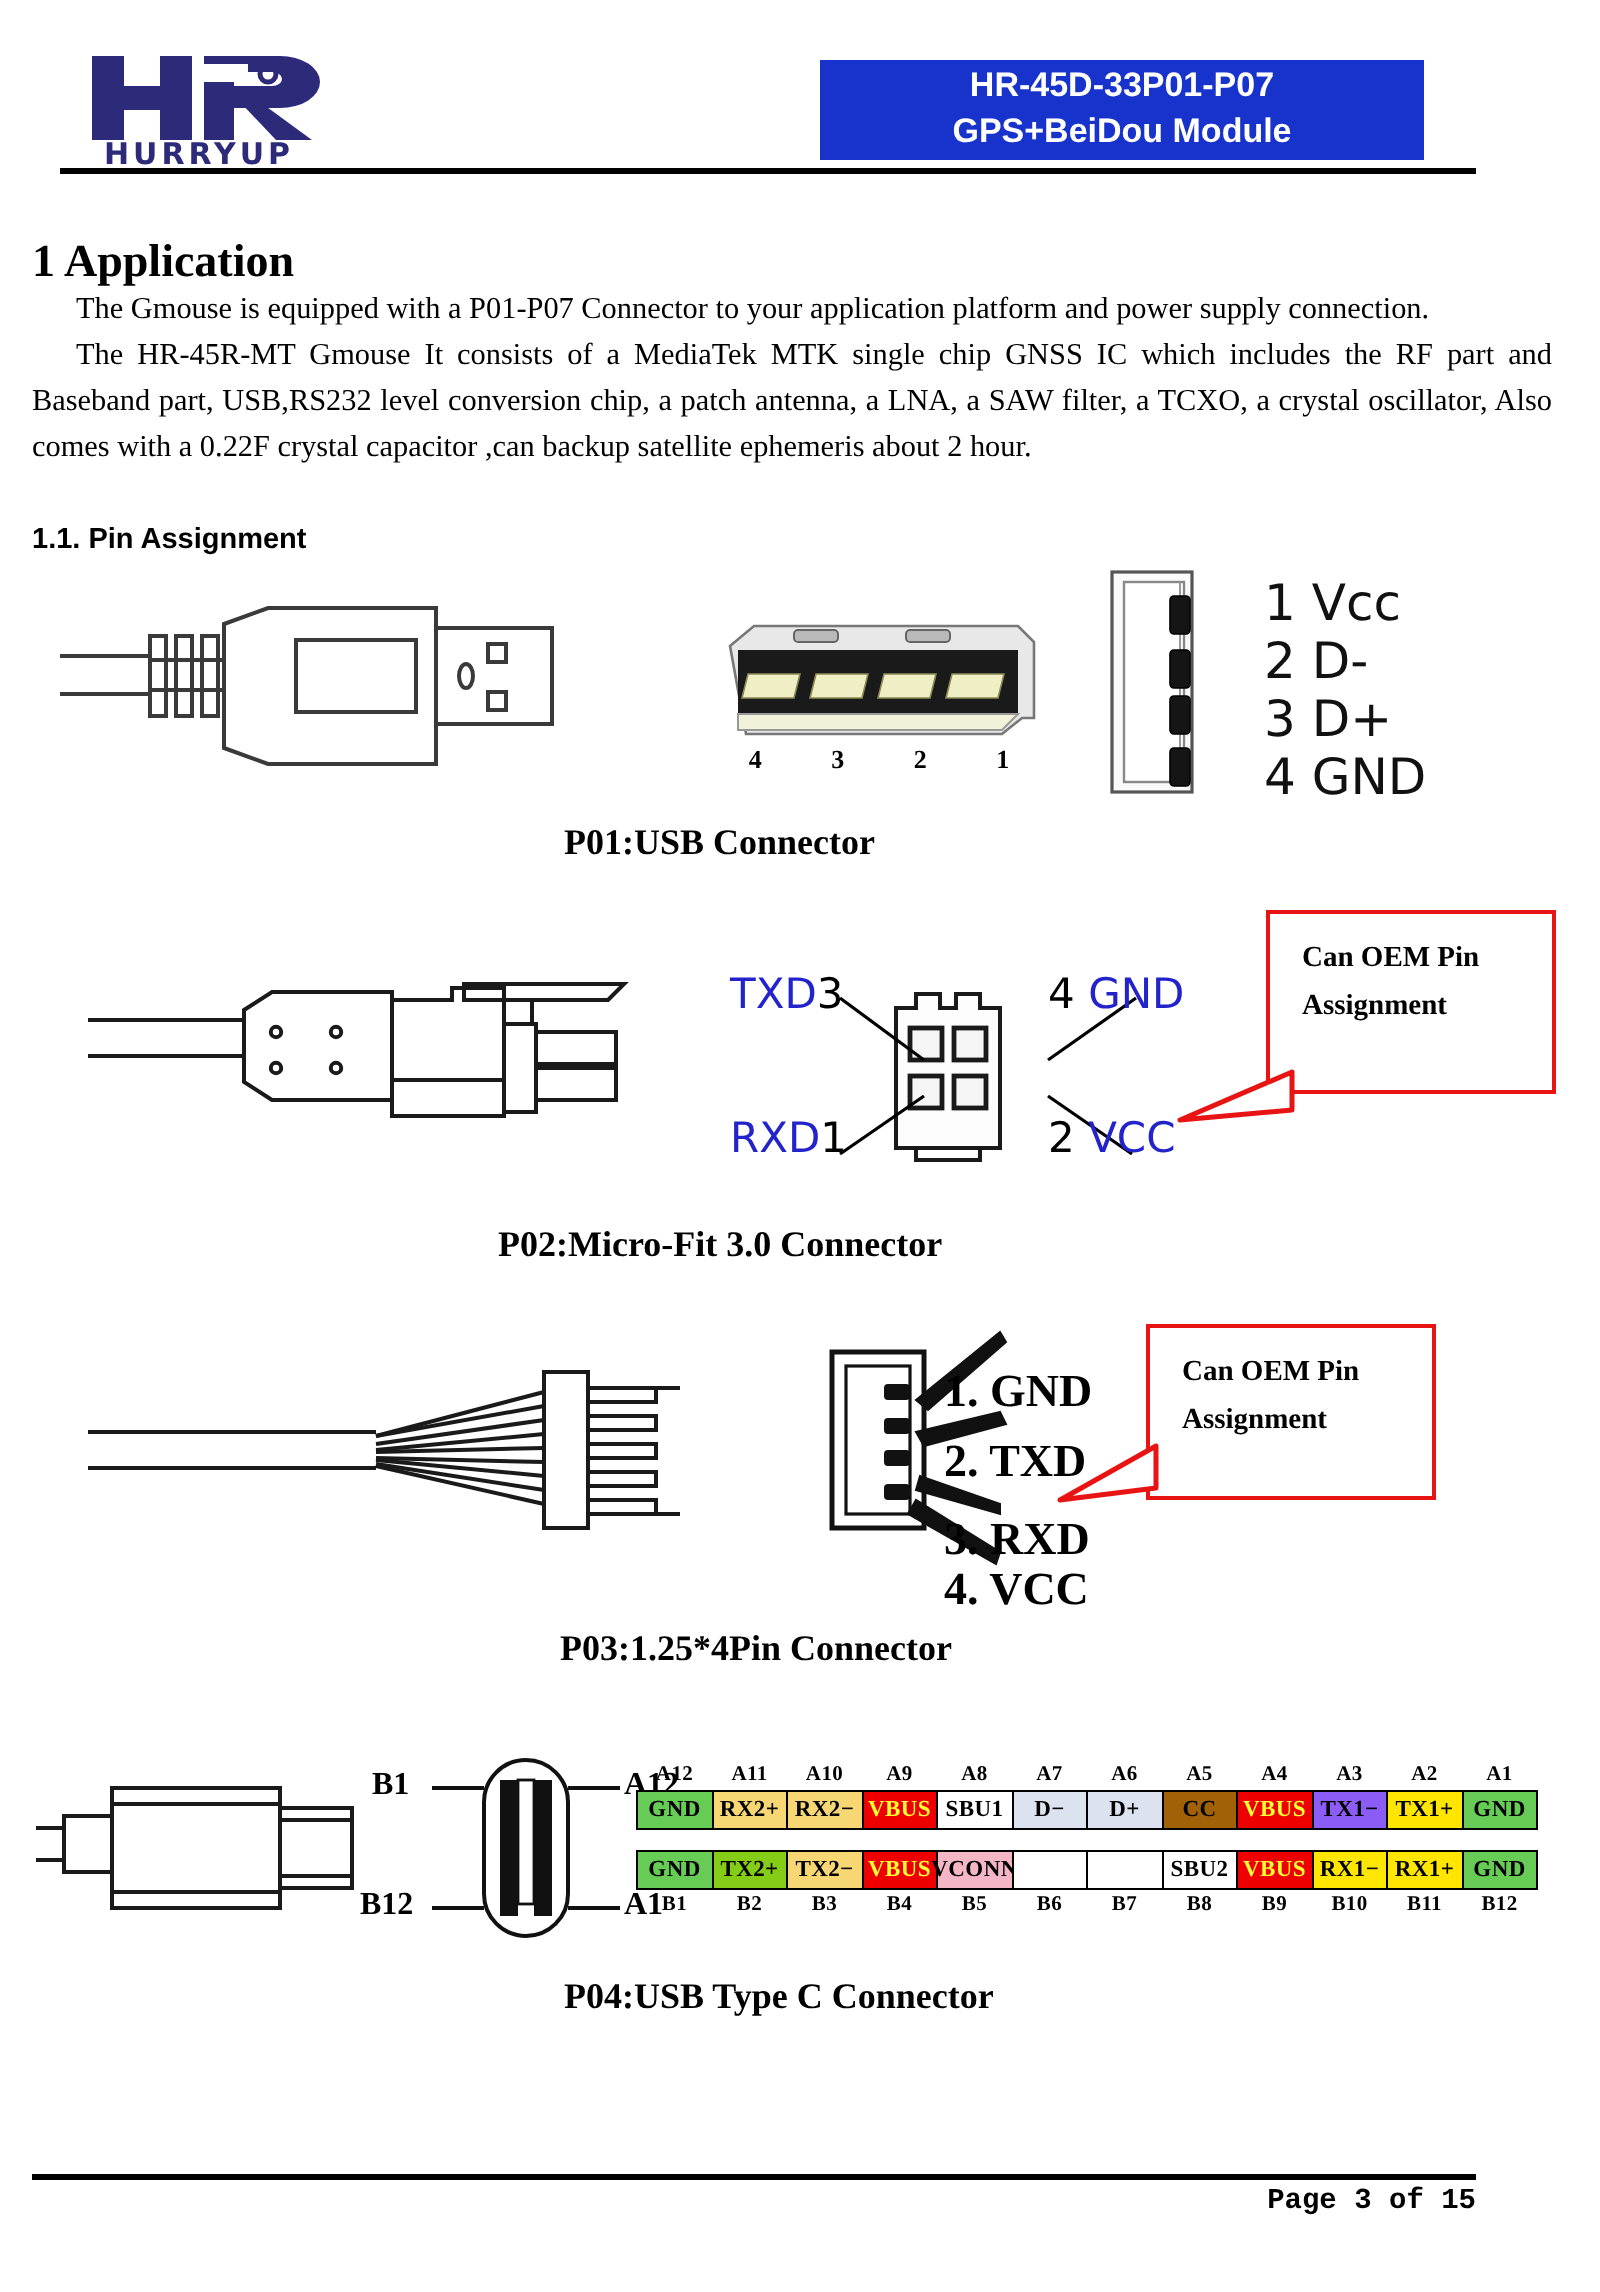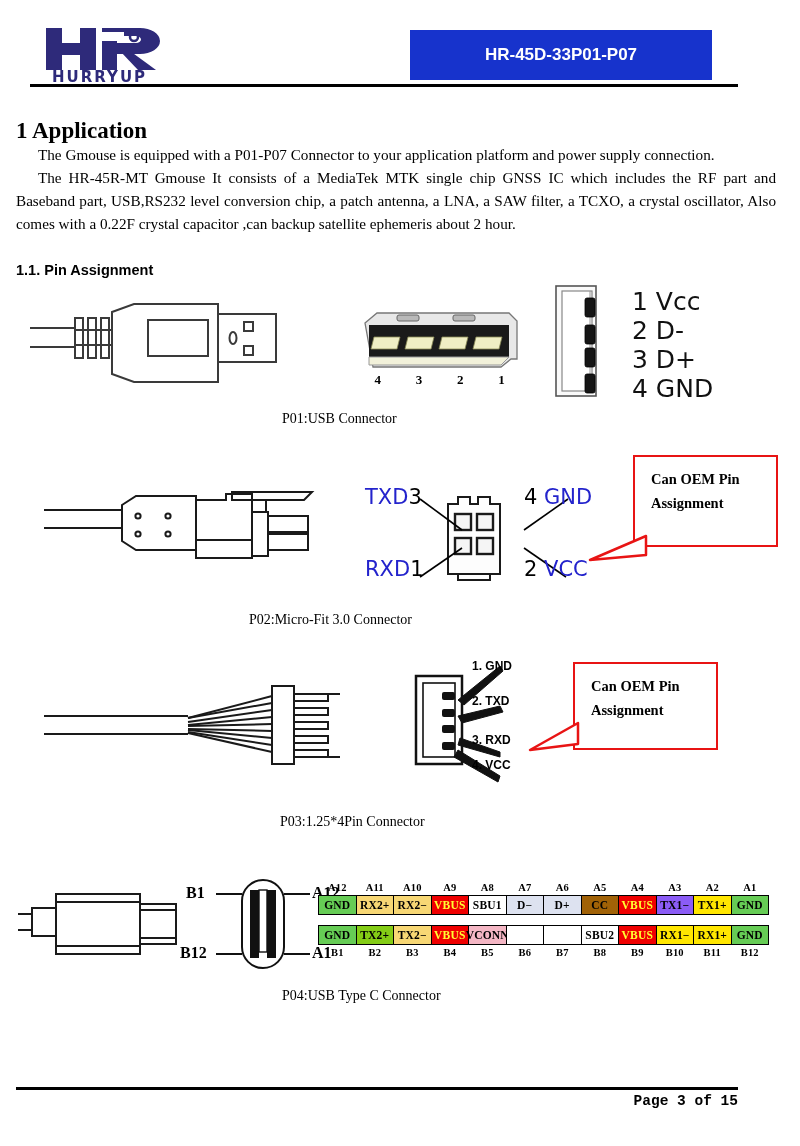--- a/index.html
+++ b/index.html
@@ -57,21 +57,21 @@
   .h2 {
     position:absolute; left:16px; top:262px;
     font-family:"Liberation Sans", sans-serif;
     font-size:14.5px; font-weight:bold;
   }
 
   
   .caption {
     position:absolute;
     font-family:"Liberation Serif", serif;
-    font-size:14px; font-weight:normal;
+    font-size:18px; font-weight:bold;
   }
 
   
   .usb-legend {
     position:absolute; left:632px; top:287px;
     font-family:"DejaVu Sans", sans-serif;
     font-size:25px; line-height:29px; color:#111;
     white-space:pre;
   }
 
@@ -90,22 +90,22 @@
     background:#fff;
     font-family:"Liberation Serif", serif;
     font-size:14.5px; font-weight:bold;
     line-height:24px;
     padding:10px 0 0 16px;
   }
 
   
   .p3-label {
     position:absolute;
-    font-family:Liberation Sans, sans-serif;
-    font-size:12px; font-weight:bold; white-space:nowrap;
+    font-family:Liberation Serif, serif;
+    font-size:23px; font-weight:bold; white-space:nowrap;margin-top:24px;
   }
 
   
   .tc-table {
     position:absolute; left:318px; top:880px;
     font-family:"Liberation Serif", serif;
   }
   .tc-row { display:flex; }
   .tc-row.head .cell, .tc-row.foot .cell {
     font-size:10.5px; font-weight:bold;
@@ -159,20 +159,21 @@
         <path d="M76 23 l10 0 l26 19 l-18 0 z"></path>
       </g>
       <rect x="58" y="4" width="22" height="9" fill="#ffffff"></rect>
       <circle cx="90" cy="9" r="4" fill="none" stroke="#2e2a7a" stroke-width="2.5"></circle>
     </svg>
     <div class="logo-word">HURRYUP</div>
   </div>
 
   <div class="title-box">
     <div>HR-45D-33P01-P07</div>
+    <div>GPS+BeiDou Module</div>
   </div>
 
   <div class="header-rule"></div>
 </div>
 
 <h1 class="h1">1 Application</h1>
 
 <div class="body-text">
   <p class="indent">The Gmouse is equipped with a P01-P07 Connector to your application platform and power supply connection.</p>
   <p class="indent">The HR-45R-MT Gmouse It consists of a MediaTek MTK single chip GNSS IC which includes the RF part and Baseband part, USB,RS232 level conversion chip, a patch antenna, a LNA, a SAW filter, a TCXO, a crystal oscillator, Also comes with a 0.22F crystal capacitor ,can backup satellite ephemeris about 2 hour.</p>

